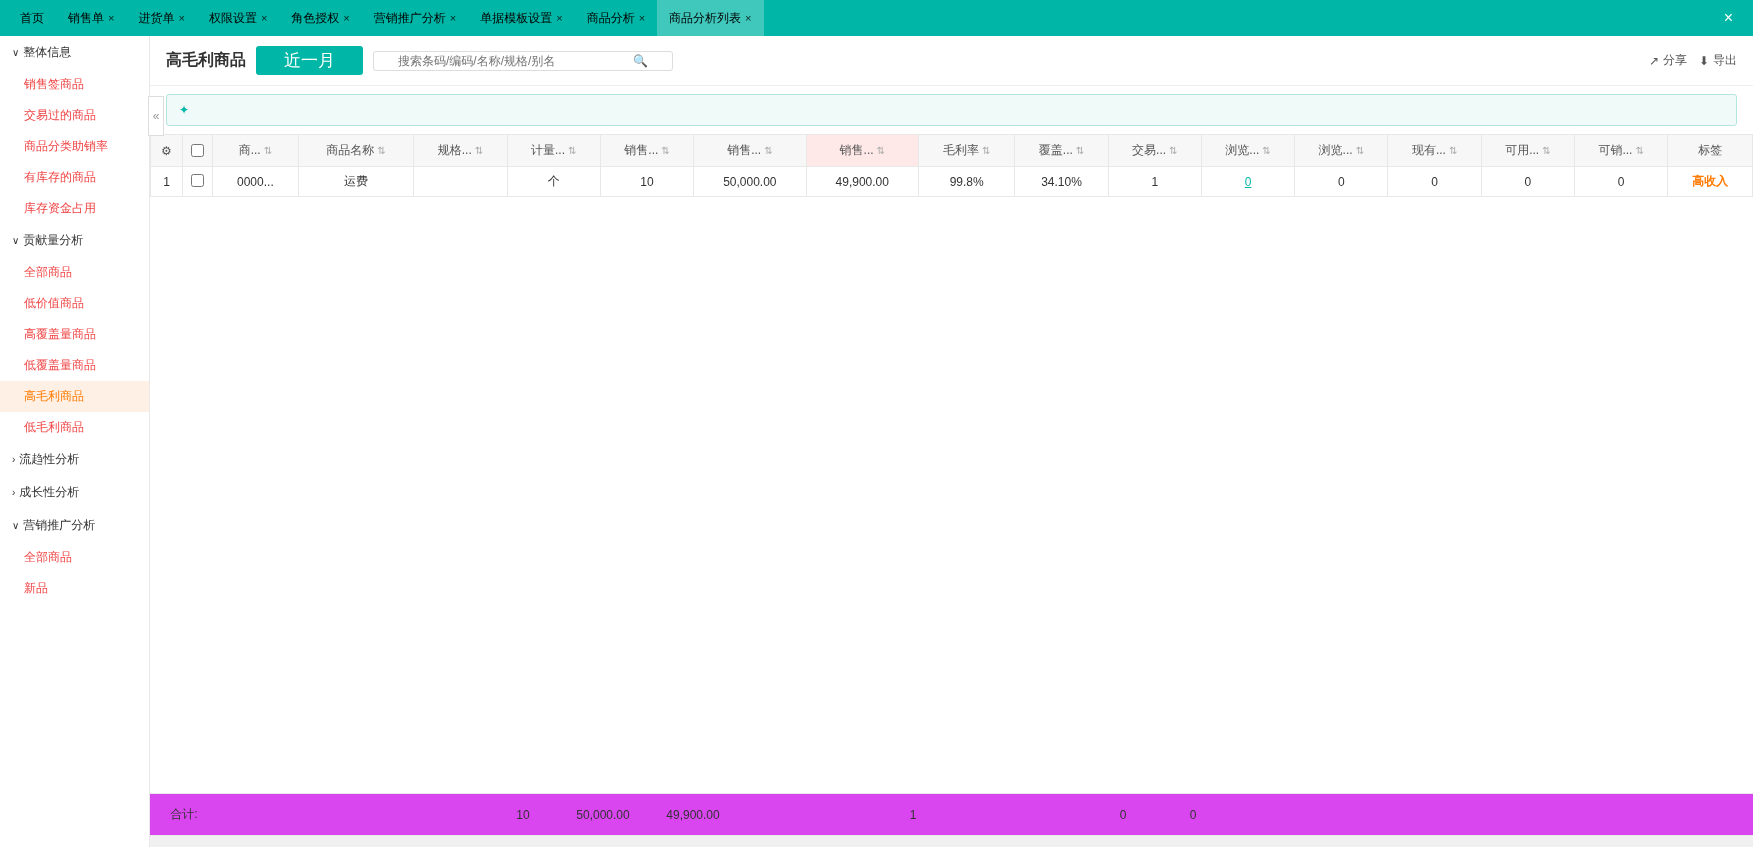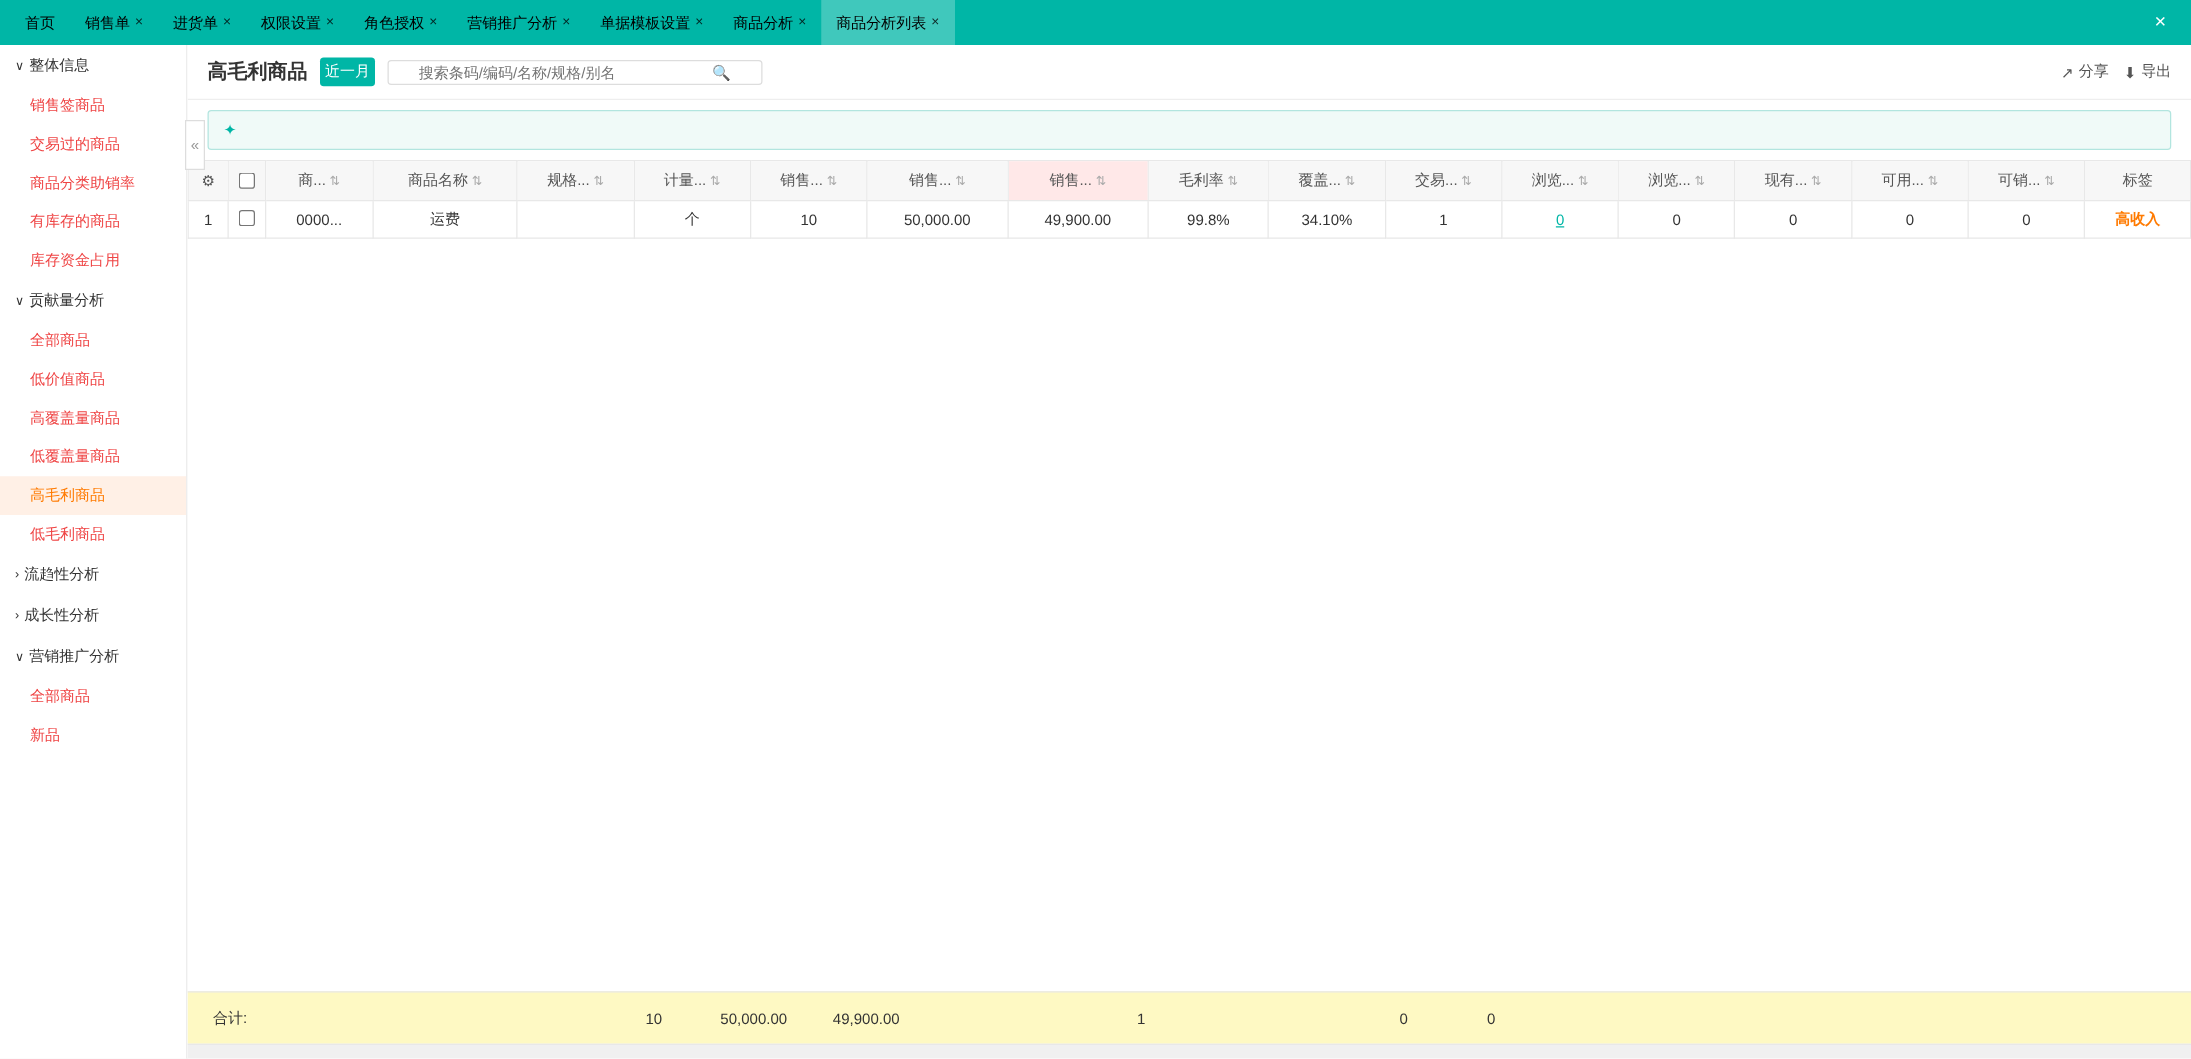--- a/index.html
+++ b/index.html
@@ -101,23 +101,23 @@
     .content-title {
       font-size: 16px;
       font-weight: bold;
       color: #333;
     }
     .filter-btn {
       background: #00b6a6;
       color: white;
       border: none;
       border-radius: 3px;
-      padding: 3px 4px;
-      cursor: pointer;
-      font-size: 12px;
+      padding: 3px 28px;
+      cursor: pointer;
+      font-size: 17px;
     }
     .search-box {
       display: flex;
       align-items: center;
       border: 1px solid #ddd;
       border-radius: 3px;
       padding: 2px 24px;
       flex: 1;
       max-width: 300px;
     }
@@ -207,21 +207,21 @@
       text-align: center;
       color: #333;
     }
     .tag-high { color: #ff7a00; font-weight: bold; }
     .link-cell { color: #00b6a6; text-decoration: underline; cursor: pointer; }
 
     
     .table-footer {
       display: flex;
       align-items: center;
-      background: #fef9c3;
+      background: #d946ef;
       border-top: 1px solid #e8e8e8;
       padding: 8px 0;
       min-height: 38px;
     }
     .footer-cell {
       padding: 4px 8px;
       text-align: center;
       font-size: 12px;
       color: #333;
     }

